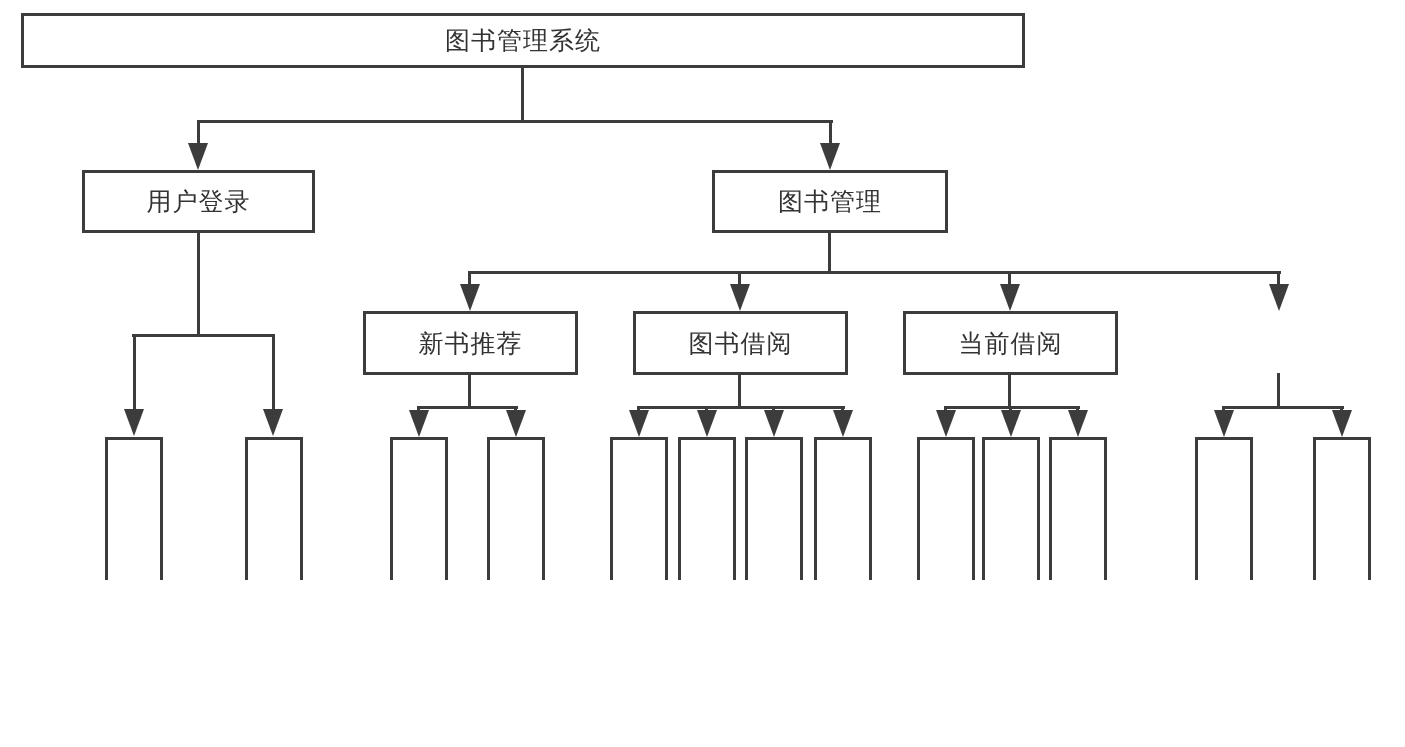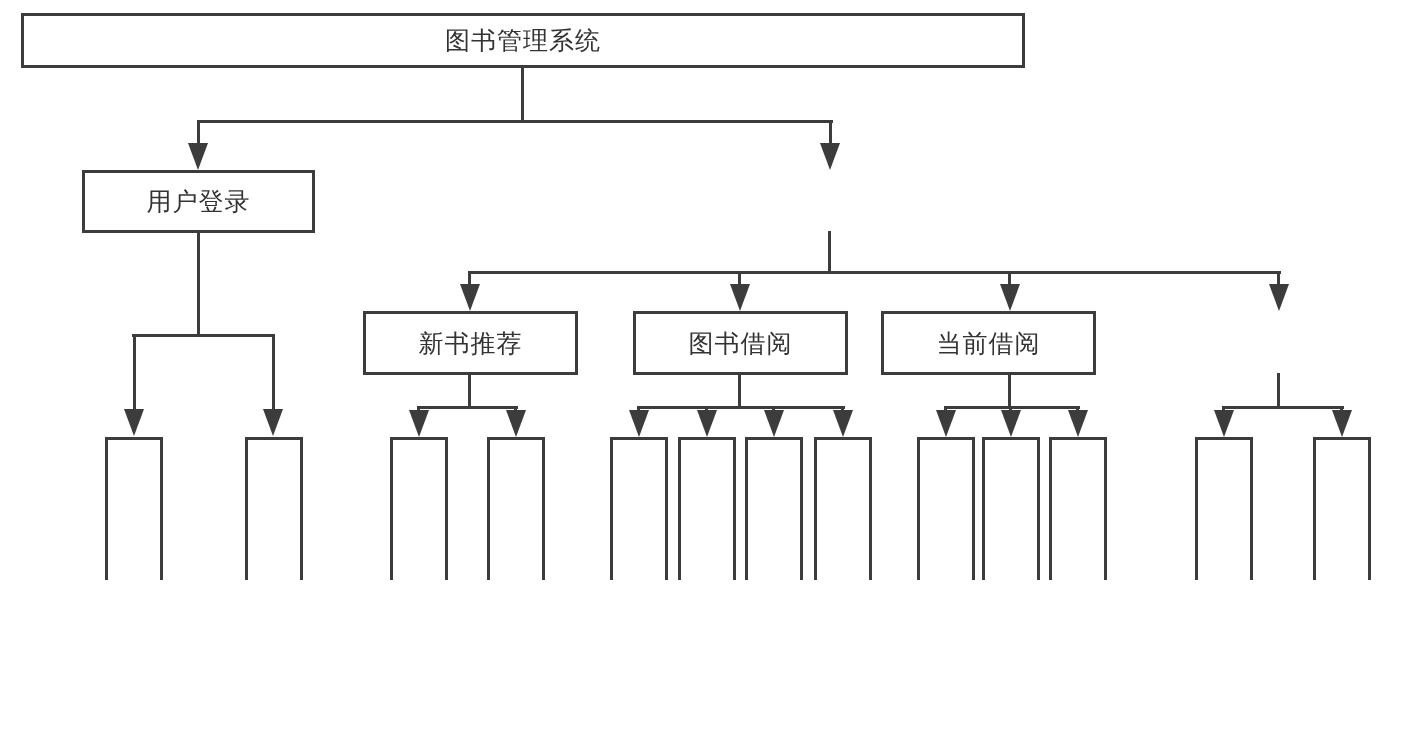--- a/index.html
+++ b/index.html
@@ -42,21 +42,21 @@
       border-left:10px solid transparent;
       border-right:10px solid transparent;
       border-top:27px solid var(--line);}
 
   
   #b-root {left:21px;  top:13px;  width:1004px; height:55px;}
   #b-l2-0 {left:82px;  top:170px; width:233px;  height:63px;}
   #b-l2-1 {left:712px; top:170px; width:236px;  height:63px;}
   #b-l3-0 {left:363px; top:311px; width:215px;  height:64px;}
   #b-l3-1 {left:633px; top:311px; width:215px;  height:64px;}
-  #b-l3-2 {left:881px; top:311px; width:215px;  height:64px;}
+  #b-l3-2 {left:903px; top:311px; width:215px;  height:64px;}
   #b-l3-3 {left:1171px;top:311px; width:215px;  height:64px;}
 
   .leaf{top:437px;width:58px;height:298px;}
   #f-0 {left:105px;}  #f-1 {left:245px;}
   #f-2 {left:390px;}  #f-3 {left:487px;}
   #f-4 {left:610px;}  #f-5 {left:678px;}  #f-6 {left:745px;}  #f-7 {left:814px;}
   #f-8 {left:917px;}  #f-9 {left:982px;}  #f-10{left:1049px;}
   #f-11{left:1195px;} #f-12{left:1313px;}
 
   .watermark{
@@ -77,20 +77,21 @@
   <div class="node" id="b-root">图书管理系统</div>
 
   <div class="vl" style="left:521px;top:66px;height:56px;"></div>
   <div class="hl" style="left:197px;top:120px;width:636px;"></div>
   <div class="vl" style="left:197px;top:120px;height:26px;"></div>
   <div class="ar" style="left:188px;top:143px;"></div>
   <div class="vl" style="left:829px;top:120px;height:26px;"></div>
   <div class="ar" style="left:820px;top:143px;"></div>
 
   <div class="node" id="b-l2-0">用户登录</div>
+  <div class="node" id="b-l2-1">图书管理</div>
 
   <div class="vl" style="left:197px;top:231px;height:106px;"></div>
   <div class="hl" style="left:132px;top:334px;width:143px;"></div>
   <div class="vl" style="left:133px;top:334px;height:77px;"></div>
   <div class="ar" style="left:124px;top:409px;"></div>
   <div class="vl" style="left:272px;top:334px;height:77px;"></div>
   <div class="ar" style="left:263px;top:409px;"></div>
 
   <div class="vl" style="left:828px;top:231px;height:43px;"></div>
   <div class="hl" style="left:468px;top:271px;width:813px;"></div>

